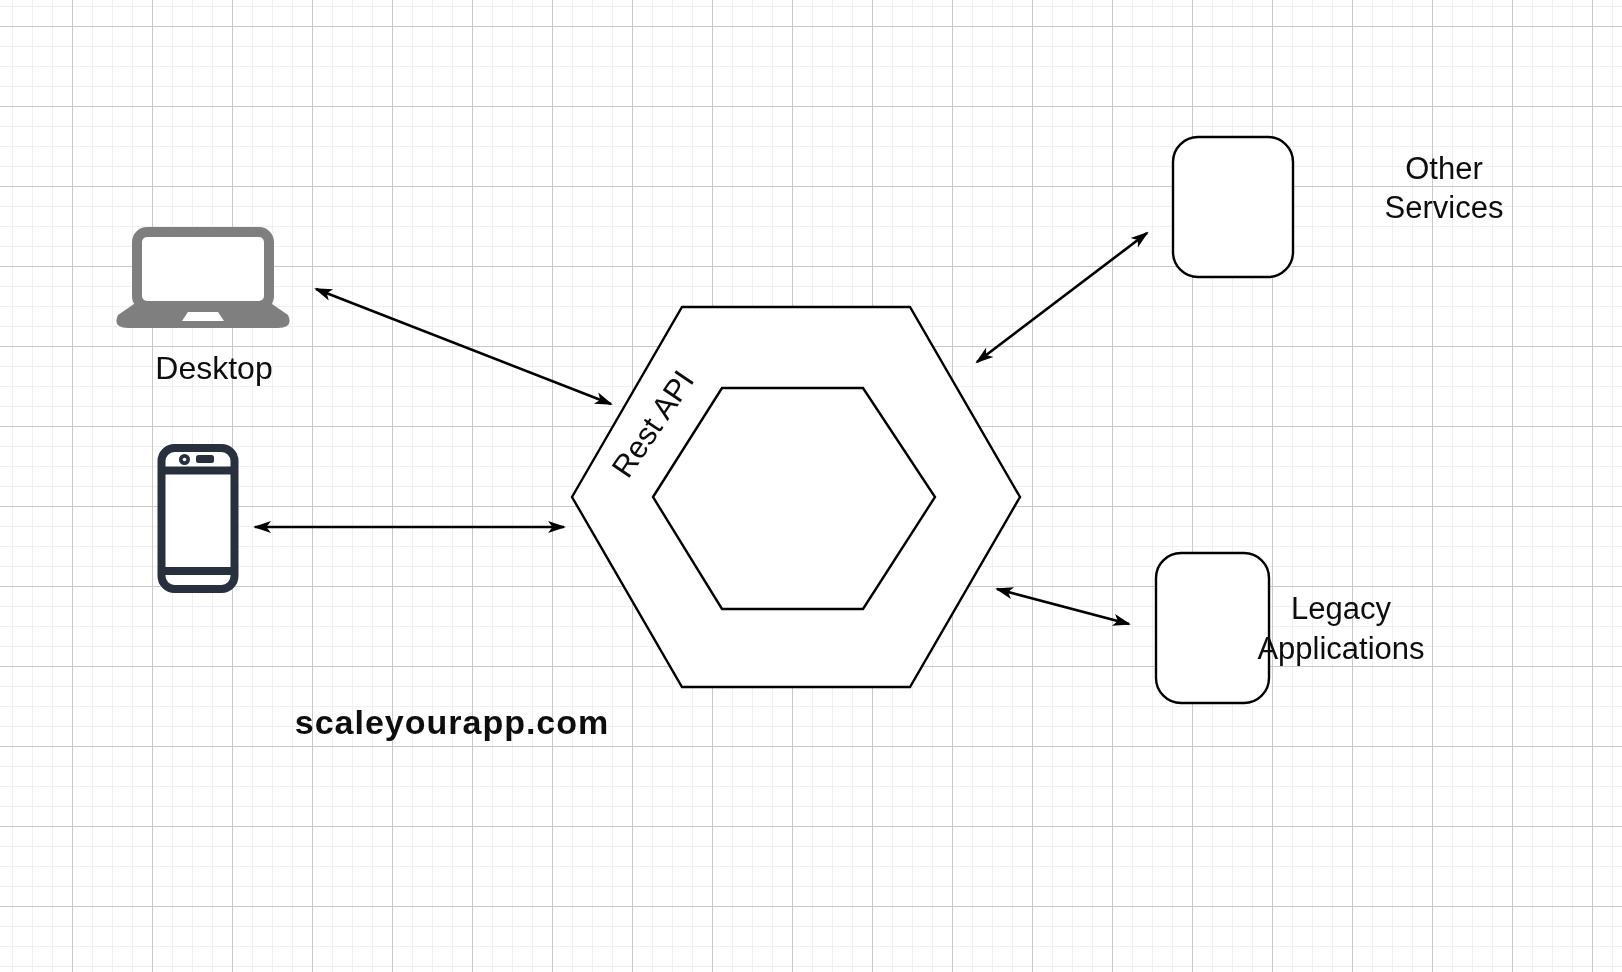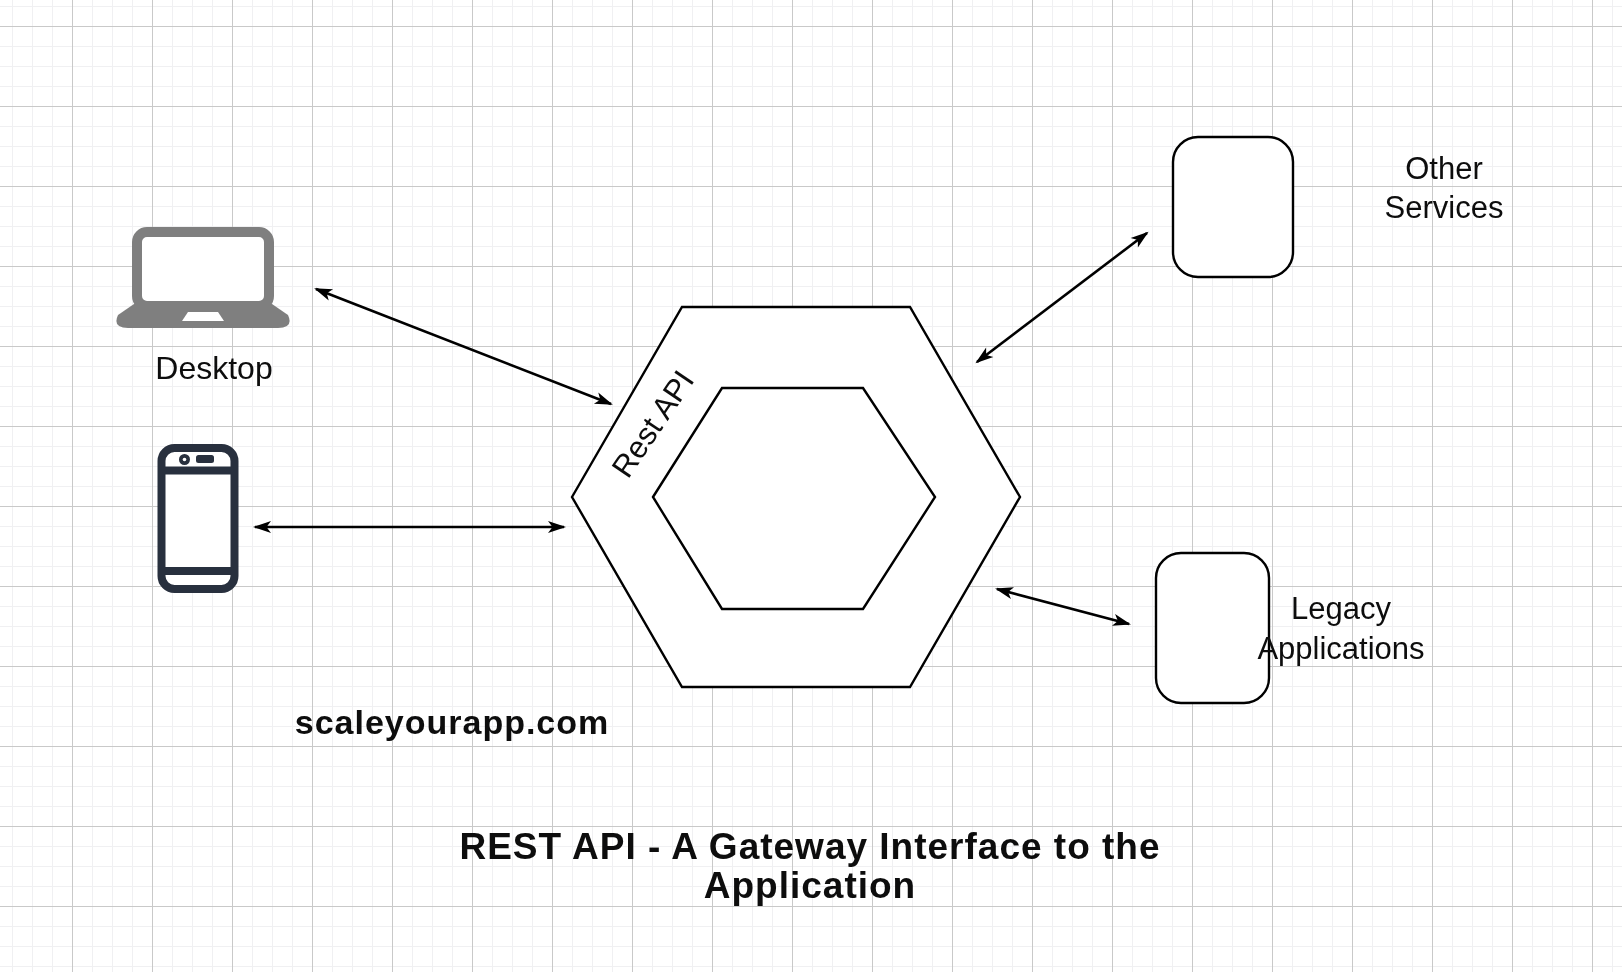--- a/index.html
+++ b/index.html
@@ -85,15 +85,14 @@
   <div class="lbl rotated" style="left:653px;top:424px;">Rest API</div>
 
 
   <div class="lbl" style="left:1444px;top:188px;">Other Services</div>
 
   <div class="lbl" style="left:1341px;top:629px;line-height:40px;">Legacy
 Applications</div>
 
   <div class="lbl comic watermark" style="left:408px;top:722px;margin-left:44px;">scaleyourapp.com</div>
 
-  <div class="lbl comic pagetitle" style="left:810px;top:866px;">REST API - A Gateway Interface to the Application</div>
 
 </div>
 
 </body></html>

